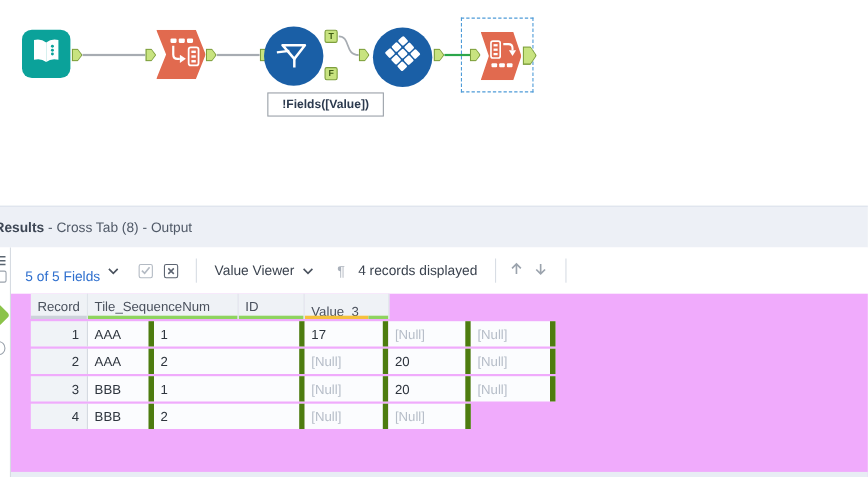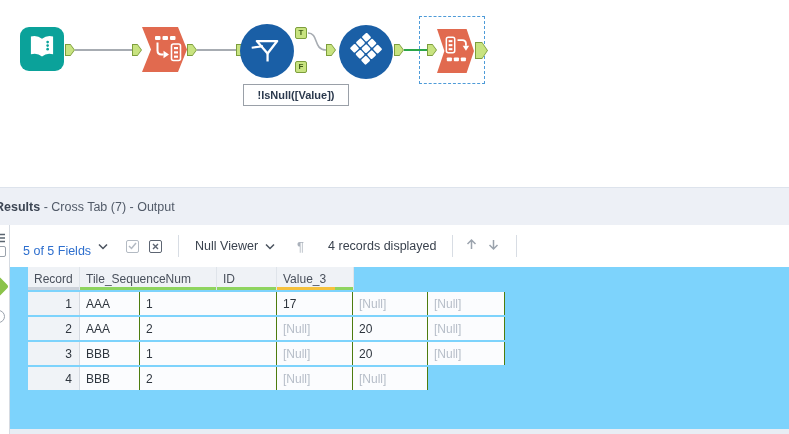--- a/index.html
+++ b/index.html
@@ -47,30 +47,30 @@
     display:flex;align-items:center;padding-left:13px;box-sizing:border-box;font-size:12.5px;color:#3a424e;}
   #fields-summary{color:var(--link-blue);margin-top:10px;}
   .chev{margin-left:7px;}
   .tb-sep{width:1px;height:22px;background:#d8dde4;margin-left:16px;}
   .sq-icon{width:13px;height:13px;border-radius:2px;box-sizing:border-box;
     display:flex;align-items:center;justify-content:center;}
   #check-icon{border:1px solid #b3bac3;margin-left:18px;}
   #x-icon{border:1.5px solid #5d6572;margin-left:10px;}
   #cell-viewer-label{margin-left:16px;}
   #pilcrow{margin-left:22px;color:#aab1bb;font-size:13px;}
-  #records-displayed{margin-left:24px;}
+  #records-displayed{margin-left:12px;}
   .nav-arrow{margin-left:12px;}
-  #results-body{position:absolute;left:10px;top:267px;width:779px;height:167px;background:#7dd3fc;}
+  #results-body{position:absolute;left:10px;top:267px;width:779px;height:167px;background:#f0abfc;}
   #bottom-strip{position:absolute;left:0;bottom:0;width:779px;height:5px;background:#e8edf4;}
   
   #grid{position:absolute;left:18px;top:0;}
   .tr{display:flex;margin-top:2px;}
   .tr.head{margin-top:0;}
   .td,.th{box-sizing:border-box;height:23px;display:flex;align-items:center;
-    font-size:12px;color:#2e353e;background:#fbfcfe;border-right:1px solid #4d7c0f;
+    font-size:12px;color:#2e353e;background:#fbfcfe;border-right:5px solid #4d7c0f;
     padding:0 6px;position:relative;overflow:hidden;}
   .th{background:#eff2f6;color:#49505c;border-right:1px solid #dfe4ea;}
   .td.record{background:#f0f3f7;justify-content:flex-end;border-right:1px solid #d5dae1;padding-right:7px;}
   .td.null{color:#b6bdc8;}
   .qbar{position:absolute;left:0;right:0;bottom:0;height:3px;display:flex;}
   .qseg{height:100%;}
 </style>
 </head>
 <body>
 
@@ -121,21 +121,21 @@
   </div>
   <div class="tf-anchor" style="left:295px;top:27px;">
     <span>T</span>
   </div>
   <div class="tf-anchor" style="left:295px;top:61px;">
     <span>F</span>
   </div>
   <svg id="curvy-wire" width="789" height="187">
     <path d="M308 33 C319 33 313 50 326 50" fill="none" stroke="#a7acb2" stroke-width="1.6"></path>
   </svg>
-  <div id="annotation-box">!IsNull([Value])</div>
+  <div id="annotation-box">!Fields([Value])</div>
 
   <div class="anchor" style="left:326px;top:44px;"></div>
   <div class="tool-circle" style="left:339px;top:25px;width:54px;height:54px;">
     <span>
       <svg width="34" height="34" viewBox="0 0 30 30">
         <g transform="rotate(47 15 15)" fill="#fff">
           <rect x="4" y="4" width="6" height="6" rx="1"></rect>
             <rect x="11.2" y="4" width="6" height="6" rx="1"></rect>
             <rect x="18.4" y="4" width="6" height="6" rx="1"></rect>
           <rect x="4" y="11.2" width="6" height="6" rx="1"></rect>
@@ -166,21 +166,21 @@
         <path d="M14.5 5.5 L19.5 5.5 Q23.5 5.5 23.5 9.5 L23.5 11.5" fill="none" stroke="#fff" stroke-width="2"></path>
         <path d="M20 11.5 L27 11.5 L23.5 17 Z" fill="#fff"></path>
       </svg>
     </span>
   </div>
   <div class="anchor big" style="left:475px;top:42px;"></div>
 </div>
 
 <div id="results-header">
   <div id="results-title">
-    <b>Results</b><span> - Cross Tab (7) - Output</span>
+    <b>Results</b><span> - Cross Tab (8) - Output</span>
   </div>
 </div>
 
 <div id="left-strip">
   <div class="strip-icon" style="left:-4px;top:4px;width:10px;height:10px;">
     <svg width="10" height="10" viewBox="0 0 10 10">
         <path d="M0 1.5 H9 M0 5 H9 M0 8.5 H9" stroke="#5a6570" stroke-width="1.4"></path>
       </svg>
   </div>
   <div class="strip-icon" style="left:-5px;top:21px;width:11px;height:11px;border:1px solid #9aa2ac;border-radius:2px;box-sizing:border-box;"></div>
@@ -199,21 +199,21 @@
     <svg width="9" height="8" viewBox="0 0 9 8">
         <polyline points="1,4 3.5,6.5 8,1" fill="none" stroke="#b3bac3" stroke-width="1.5"></polyline>
       </svg>
   </span>
   <span id="x-icon" class="sq-icon">
     <svg width="7" height="7" viewBox="0 0 7 7">
         <path d="M1 1 L6 6 M6 1 L1 6" stroke="#5d6572" stroke-width="1.4"></path>
       </svg>
   </span>
   <span class="tb-sep"></span>
-  <span id="cell-viewer-label">Null Viewer</span>
+  <span id="cell-viewer-label">Value Viewer</span>
   <span class="chev">
     <svg width="10" height="7" viewBox="0 0 10 7">
         <polyline points="1,1.5 5,5.5 9,1.5" fill="none" stroke="#4a525e" stroke-width="1.5"></polyline>
       </svg>
   </span>
   <span id="pilcrow">¶</span>
   <span id="records-displayed">4 records displayed</span>
   <span class="tb-sep"></span>
   <span class="nav-arrow">
     <svg width="13" height="13" viewBox="0 0 13 13">
@@ -242,21 +242,21 @@
           <div class="qbar">
             <div class="qseg" style="width: 100%; background: rgb(142, 212, 95);"></div>
           </div>
         </div>
         <div class="th" style="width: 60px;">
           <span>ID</span>
           <div class="qbar">
             <div class="qseg" style="width: 100%; background: rgb(142, 212, 95);"></div>
           </div>
         </div>
-        <div class="th" style="width: 77px;">
+        <div class="th" style="width: 77px; align-items: flex-end;">
           <span>Value_3</span>
           <div class="qbar">
             <div class="qseg" style="width: 76%; background: rgb(245, 193, 61);"></div>
             <div class="qseg" style="width: 24%; background: rgb(142, 212, 95);"></div>
           </div>
         </div>
       </div>
       <div class="tr">
         <div class="td record" style="width: 52px;">1</div>
         <div class="td" style="width: 60px;">AAA</div>

